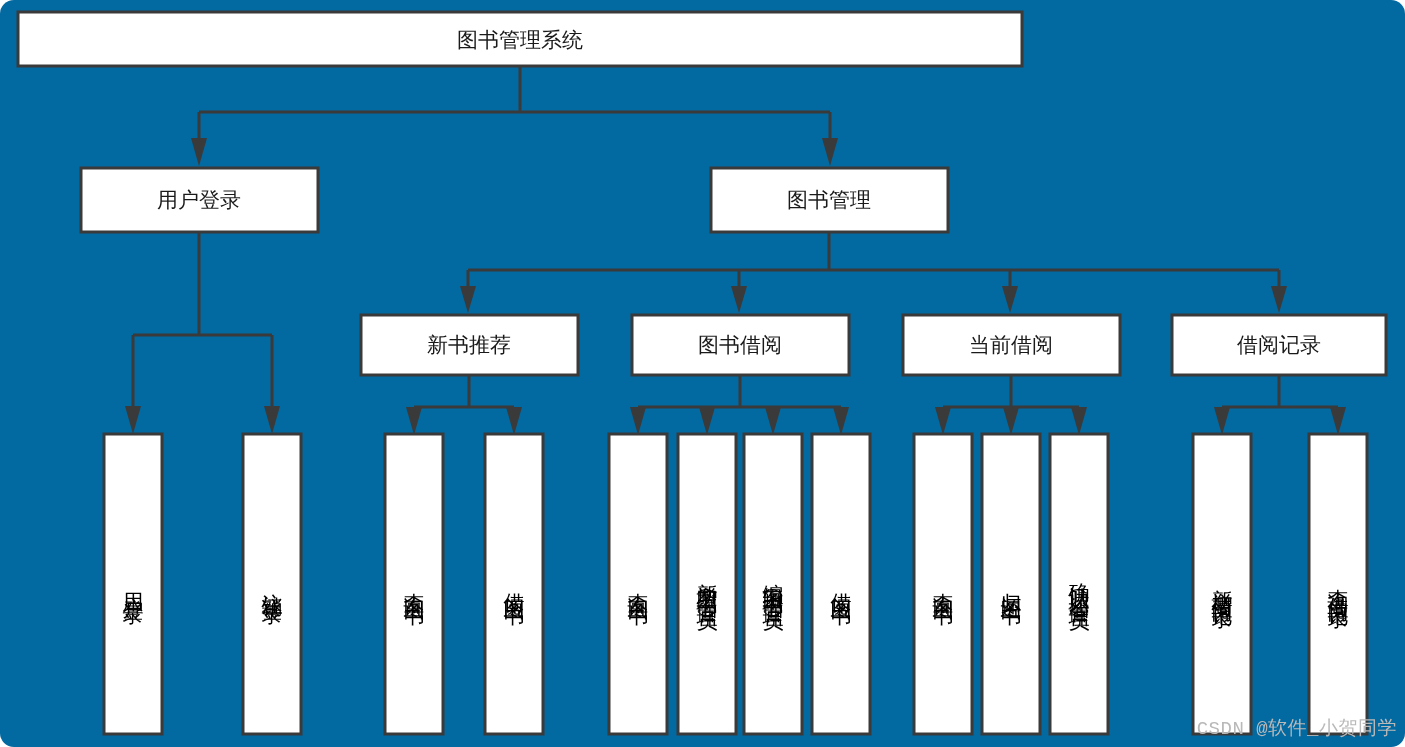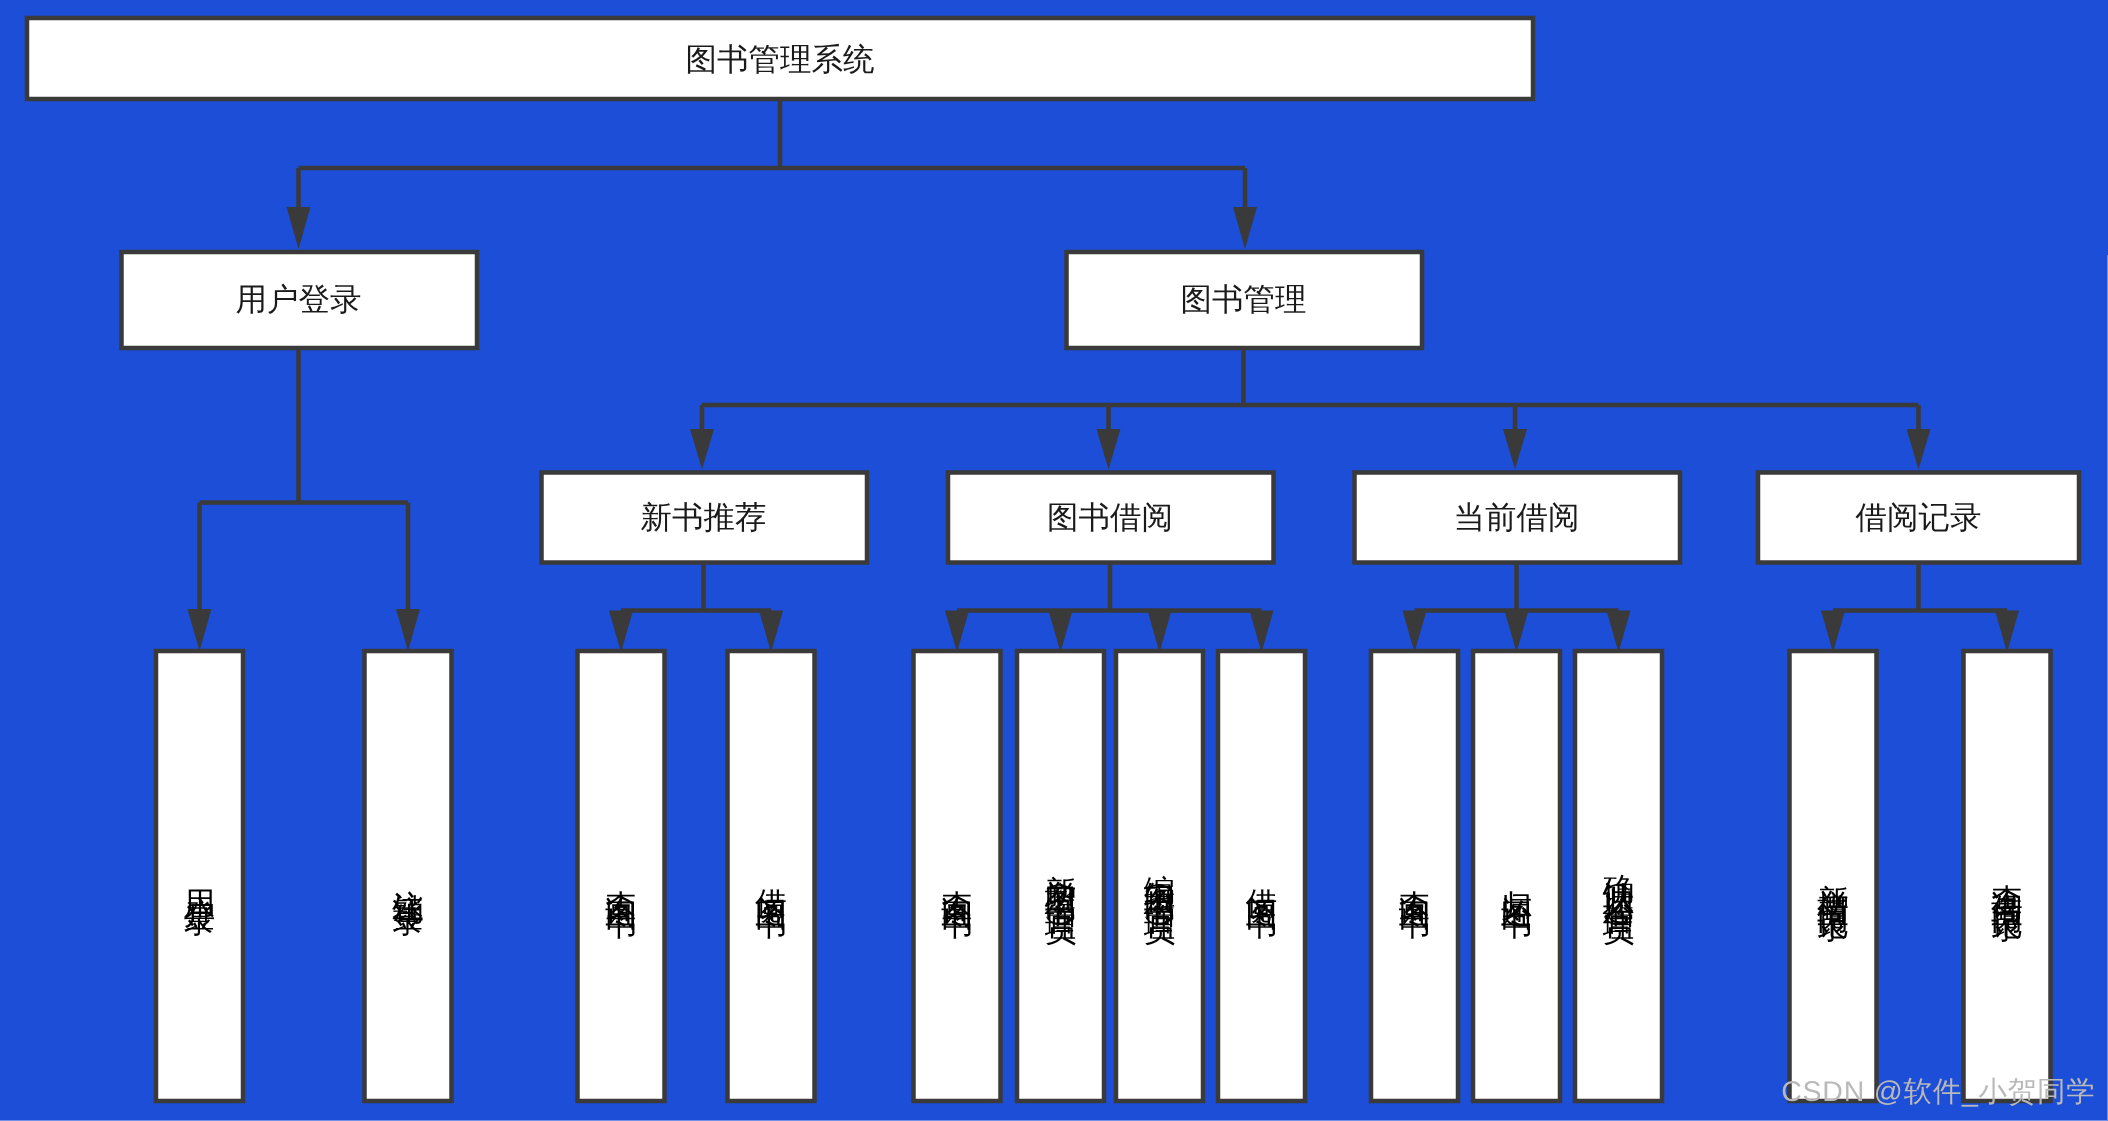--- a/index.html
+++ b/index.html
@@ -10,21 +10,22 @@
   body {
     width: 1405px;
     height: 747px;
     overflow: hidden;
     font-family: "DejaVu Sans", "Liberation Sans", sans-serif;
   }
   #diagram-root {
     position: relative;
     width: 1405px;
     height: 747px;
-    background: #1d4ed8;
+    background: #0369a1;
+    border-radius: 14px;
   }
   svg#tree-svg {
     position: absolute;
     top: 0;
     left: 0;
     width: 1405px;
     height: 747px;
   }
   .node-box {
     fill: #ffffff;
@@ -54,21 +55,21 @@
     fill: #1a1a1a;
     writing-mode: vertical-rl;
     text-orientation: upright;
     letter-spacing: 4px;
     white-space: pre;
   }
   .watermark-text {
     position: absolute;
     right: 8px;
     bottom: 6px;
-    font-family: Liberation Sans, sans-serif;
+    font-family: Liberation Mono, monospace;
     font-size: 19px;
     color: #b9b9b9;
     letter-spacing: 0.5px;
     white-space: nowrap;
     pointer-events: none;
     user-select: none;
   }
 </style>
 </head>
 <body>

